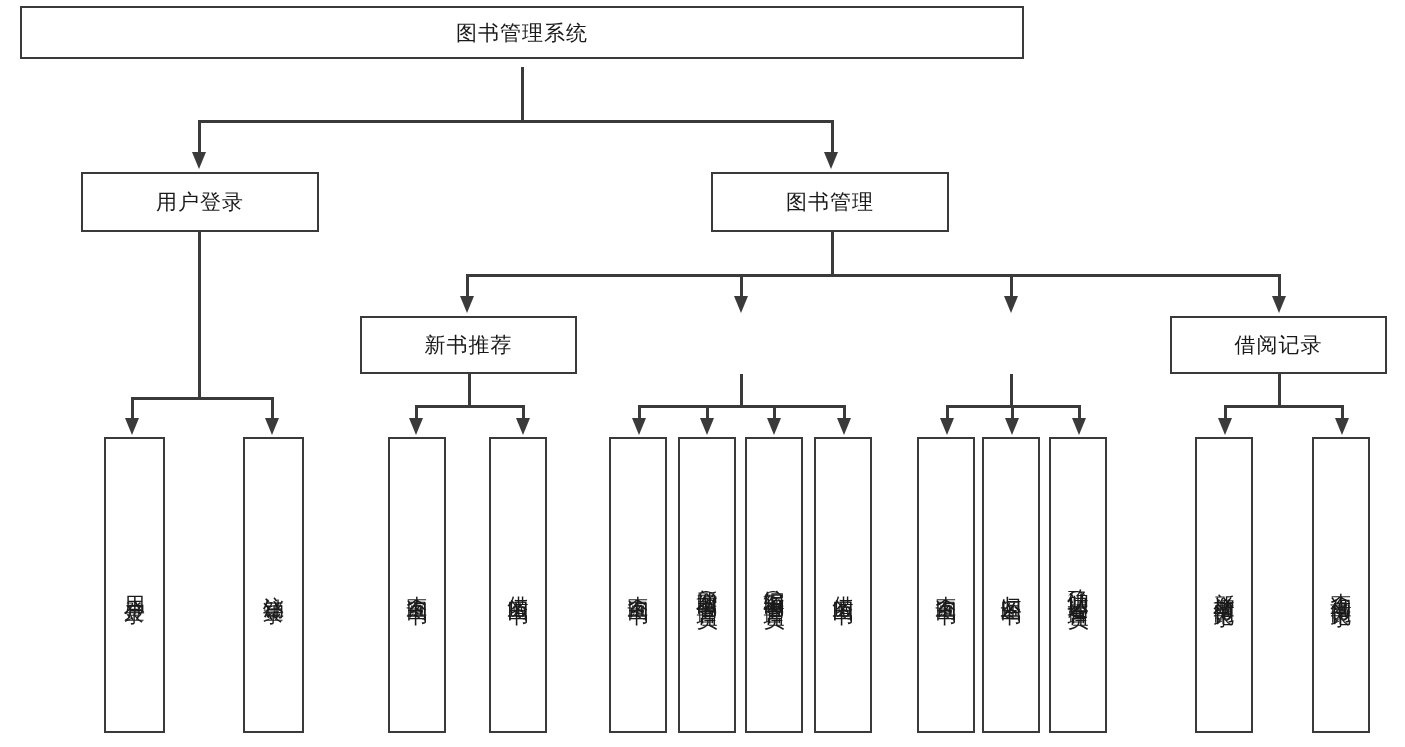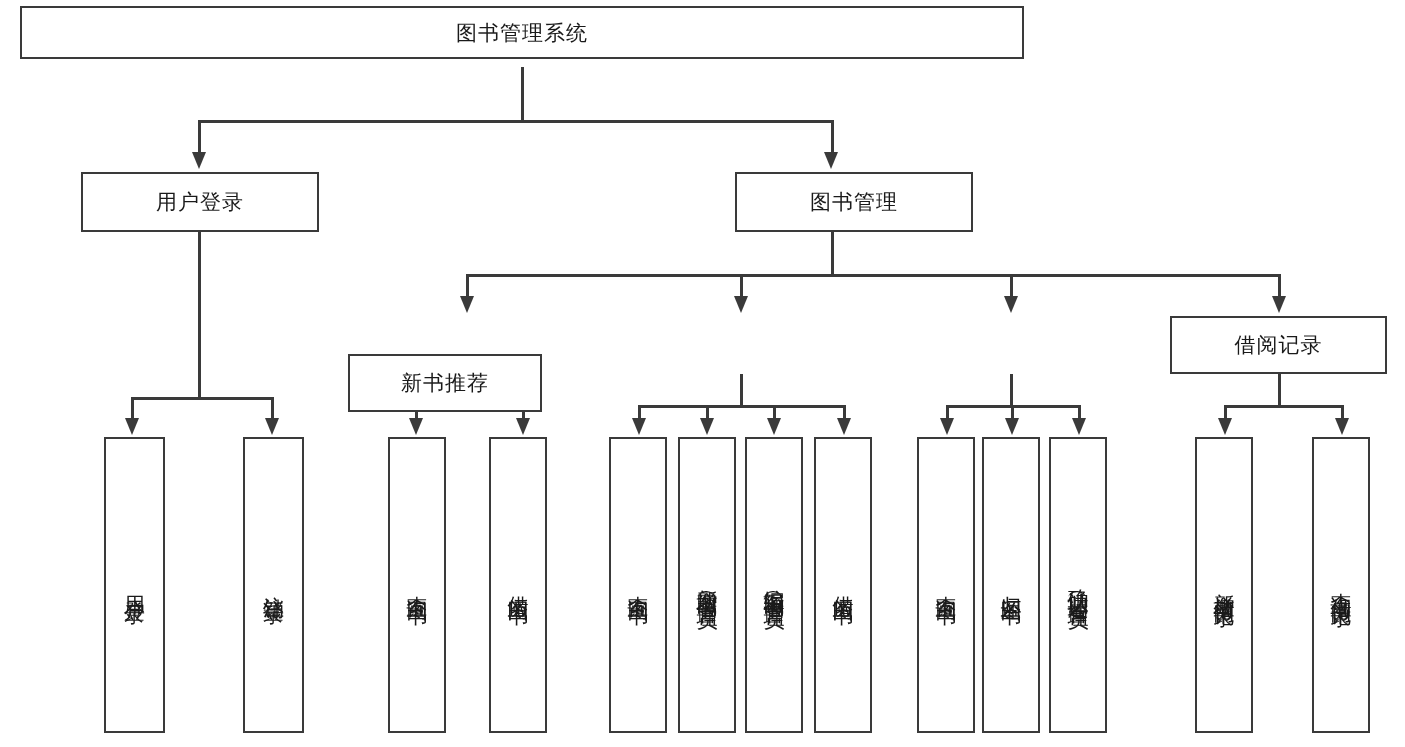--- a/index.html
+++ b/index.html
@@ -91,21 +91,21 @@
 
   <div class="wire v" style="left:198px; top:120px; height:36px;"></div>
   <div class="arrow" style="left:192px; top:152px;"></div>
   <div class="wire v" style="left:831px; top:120px; height:36px;"></div>
   <div class="arrow" style="left:824px; top:152px;"></div>
 
   <div class="node h" style="left:81px; top:172px; width:238px; height:60px;">
     <span class="txt">用户登录</span>
   </div>
 
-  <div class="node h" style="left:711px; top:172px; width:238px; height:60px;margin-left:24px;">
+  <div class="node h" style="left:711px; top:172px; width:238px; height:60px;">
     <span class="txt">图书管理</span>
   </div>
 
   <div class="wire v" style="left:198px; top:232px; height:165px;"></div>
   <div class="wire h" style="left:131px; top:397px; width:142px;"></div>
   <div class="wire v" style="left:131px; top:397px; height:23px;"></div>
   <div class="arrow" style="left:125px; top:418px;"></div>
   <div class="wire v" style="left:271px; top:397px; height:23px;"></div>
   <div class="arrow" style="left:265px; top:418px;"></div>
 
@@ -113,21 +113,21 @@
   <div class="wire h" style="left:466px; top:274px; width:812px;"></div>
   <div class="wire v" style="left:466px; top:274px; height:24px;"></div>
   <div class="arrow" style="left:460px; top:296px;"></div>
   <div class="wire v" style="left:740px; top:274px; height:24px;"></div>
   <div class="arrow" style="left:734px; top:296px;"></div>
   <div class="wire v" style="left:1010px; top:274px; height:24px;"></div>
   <div class="arrow" style="left:1004px; top:296px;"></div>
   <div class="wire v" style="left:1278px; top:274px; height:24px;"></div>
   <div class="arrow" style="left:1272px; top:296px;"></div>
 
-  <div class="node h" style="left:348px; top:316px; width:194px; height:58px;margin-top:38px;">
+  <div class="node h" style="left:360px; top:316px; width:217px; height:58px;">
     <span class="txt">新书推荐</span>
   </div>
   <div class="node h" style="left:1170px; top:316px; width:217px; height:58px;">
     <span class="txt">借阅记录</span>
   </div>
 
   <div class="wire v" style="left:468px; top:374px; height:31px;"></div>
   <div class="wire h" style="left:415px; top:405px; width:107px;"></div>
   <div class="wire v" style="left:415px; top:405px; height:15px;"></div>
   <div class="arrow" style="left:409px; top:418px;"></div>

